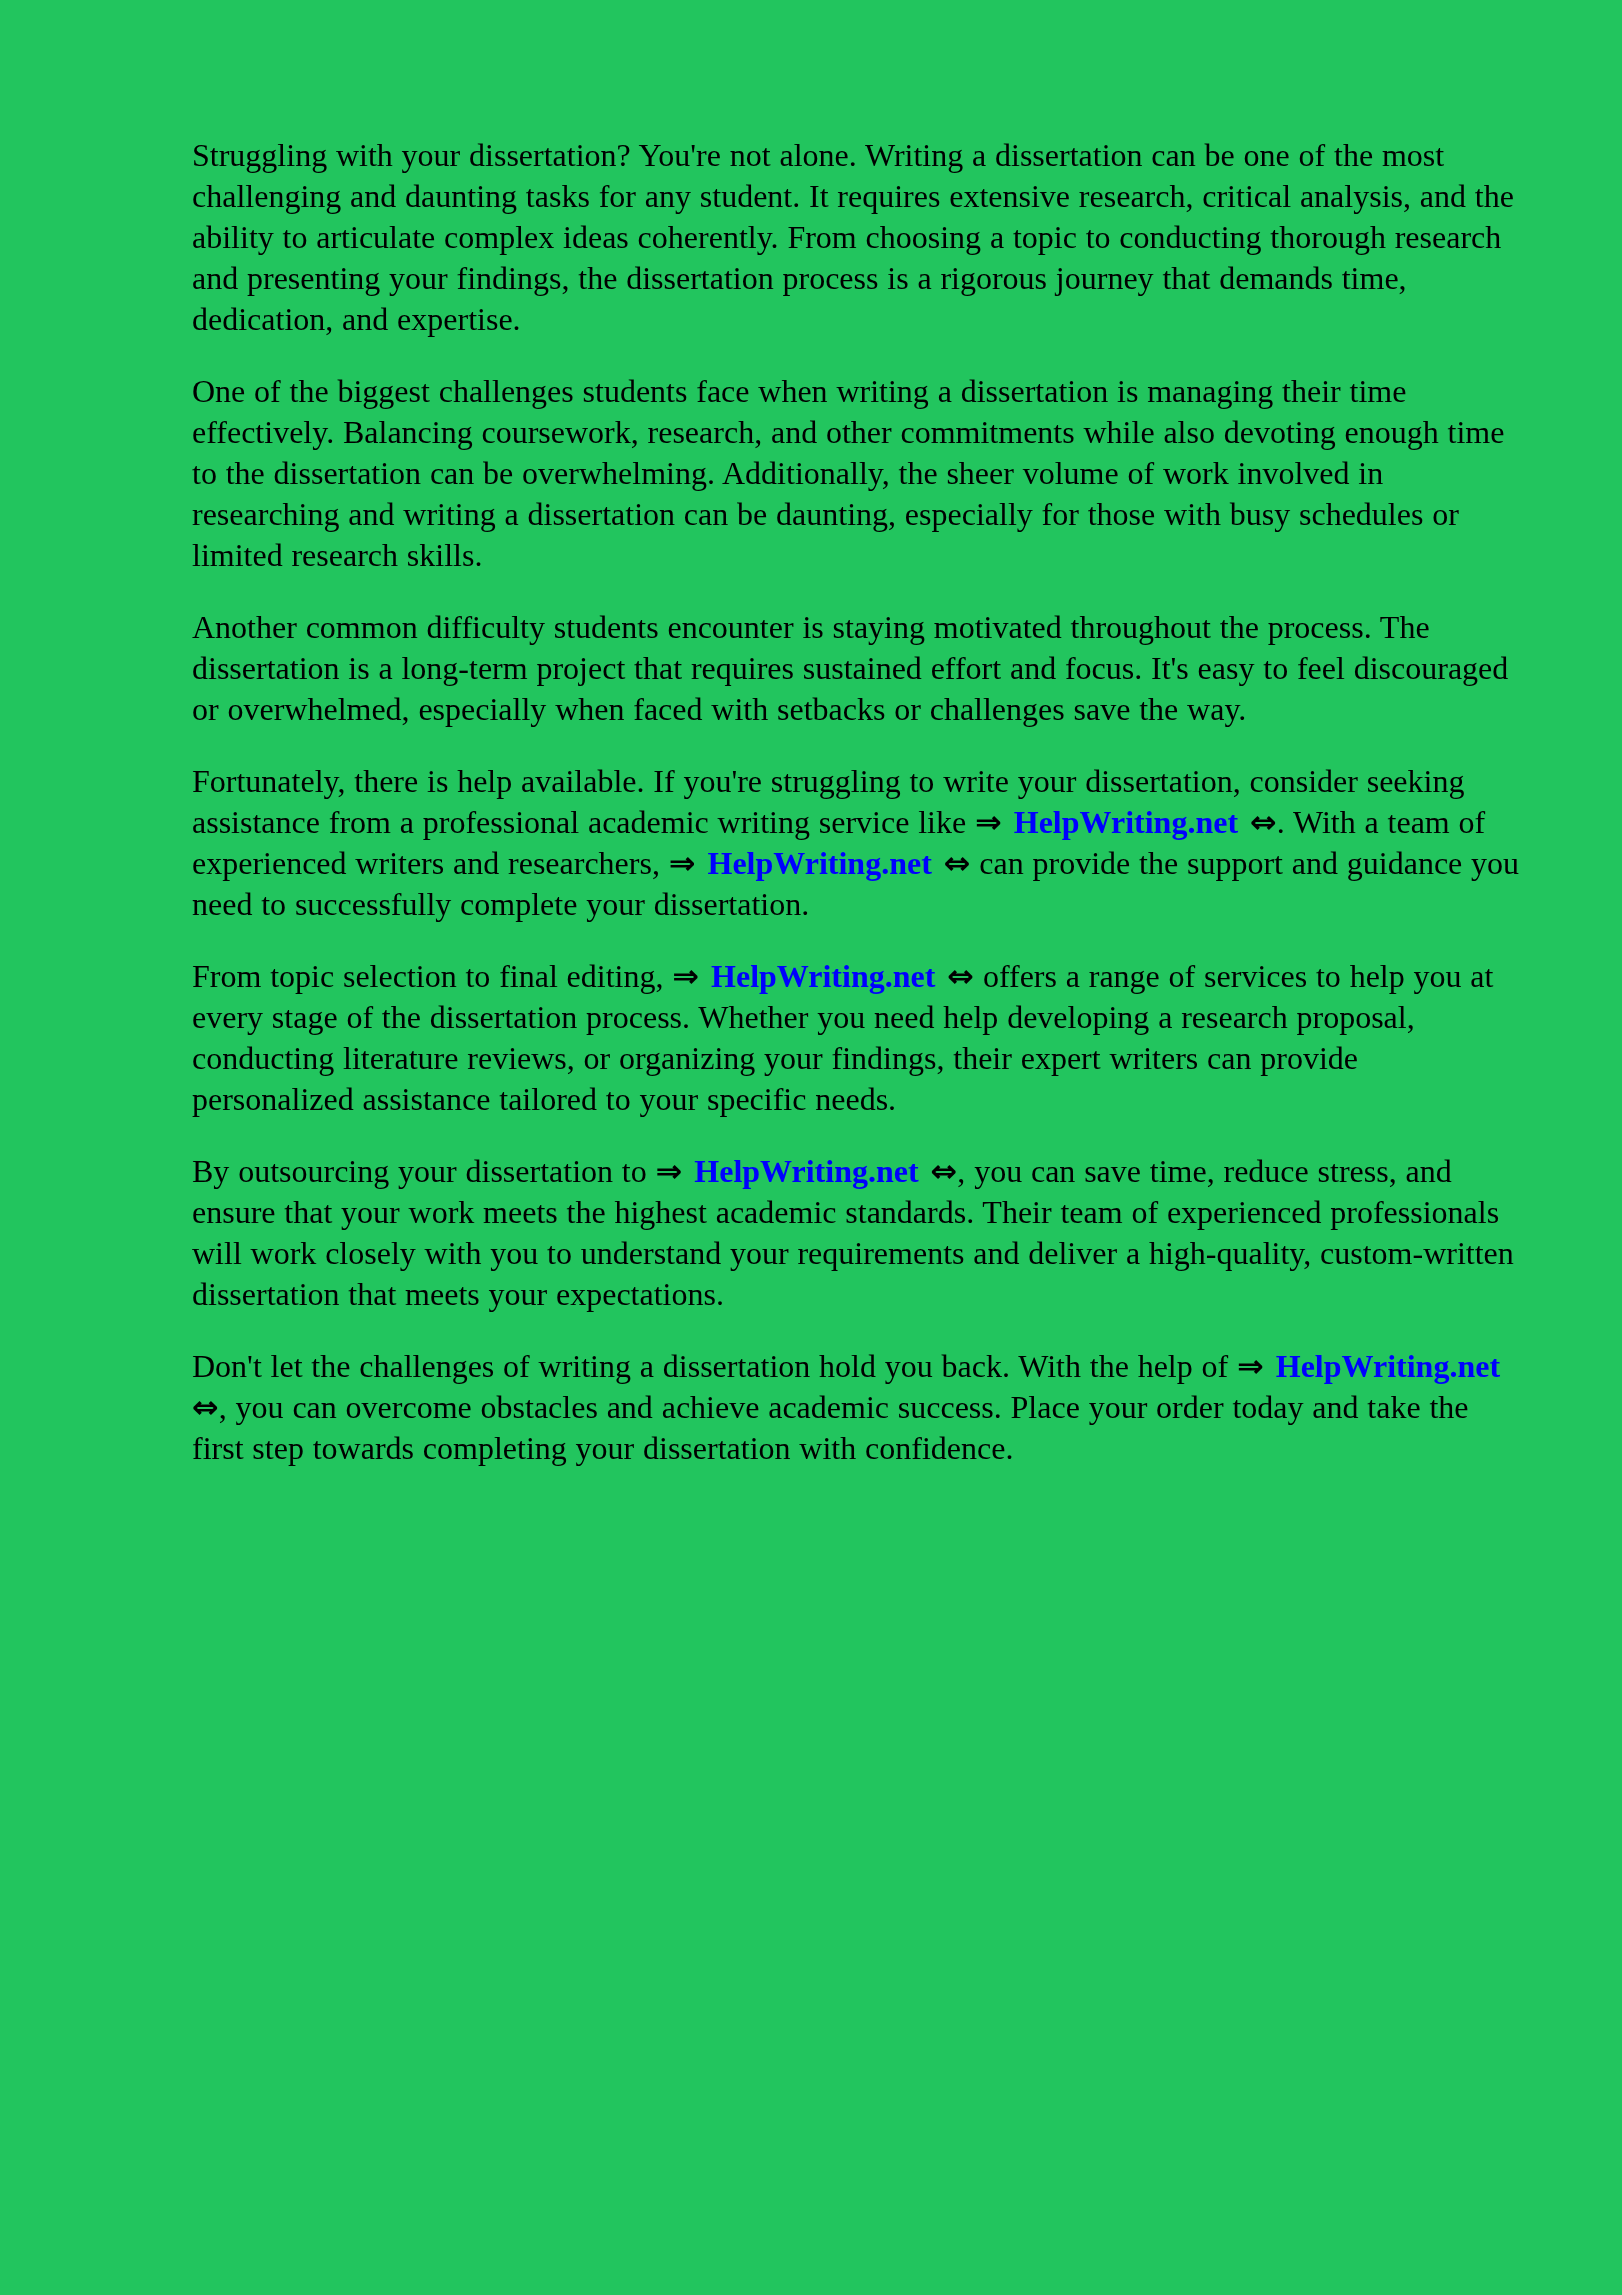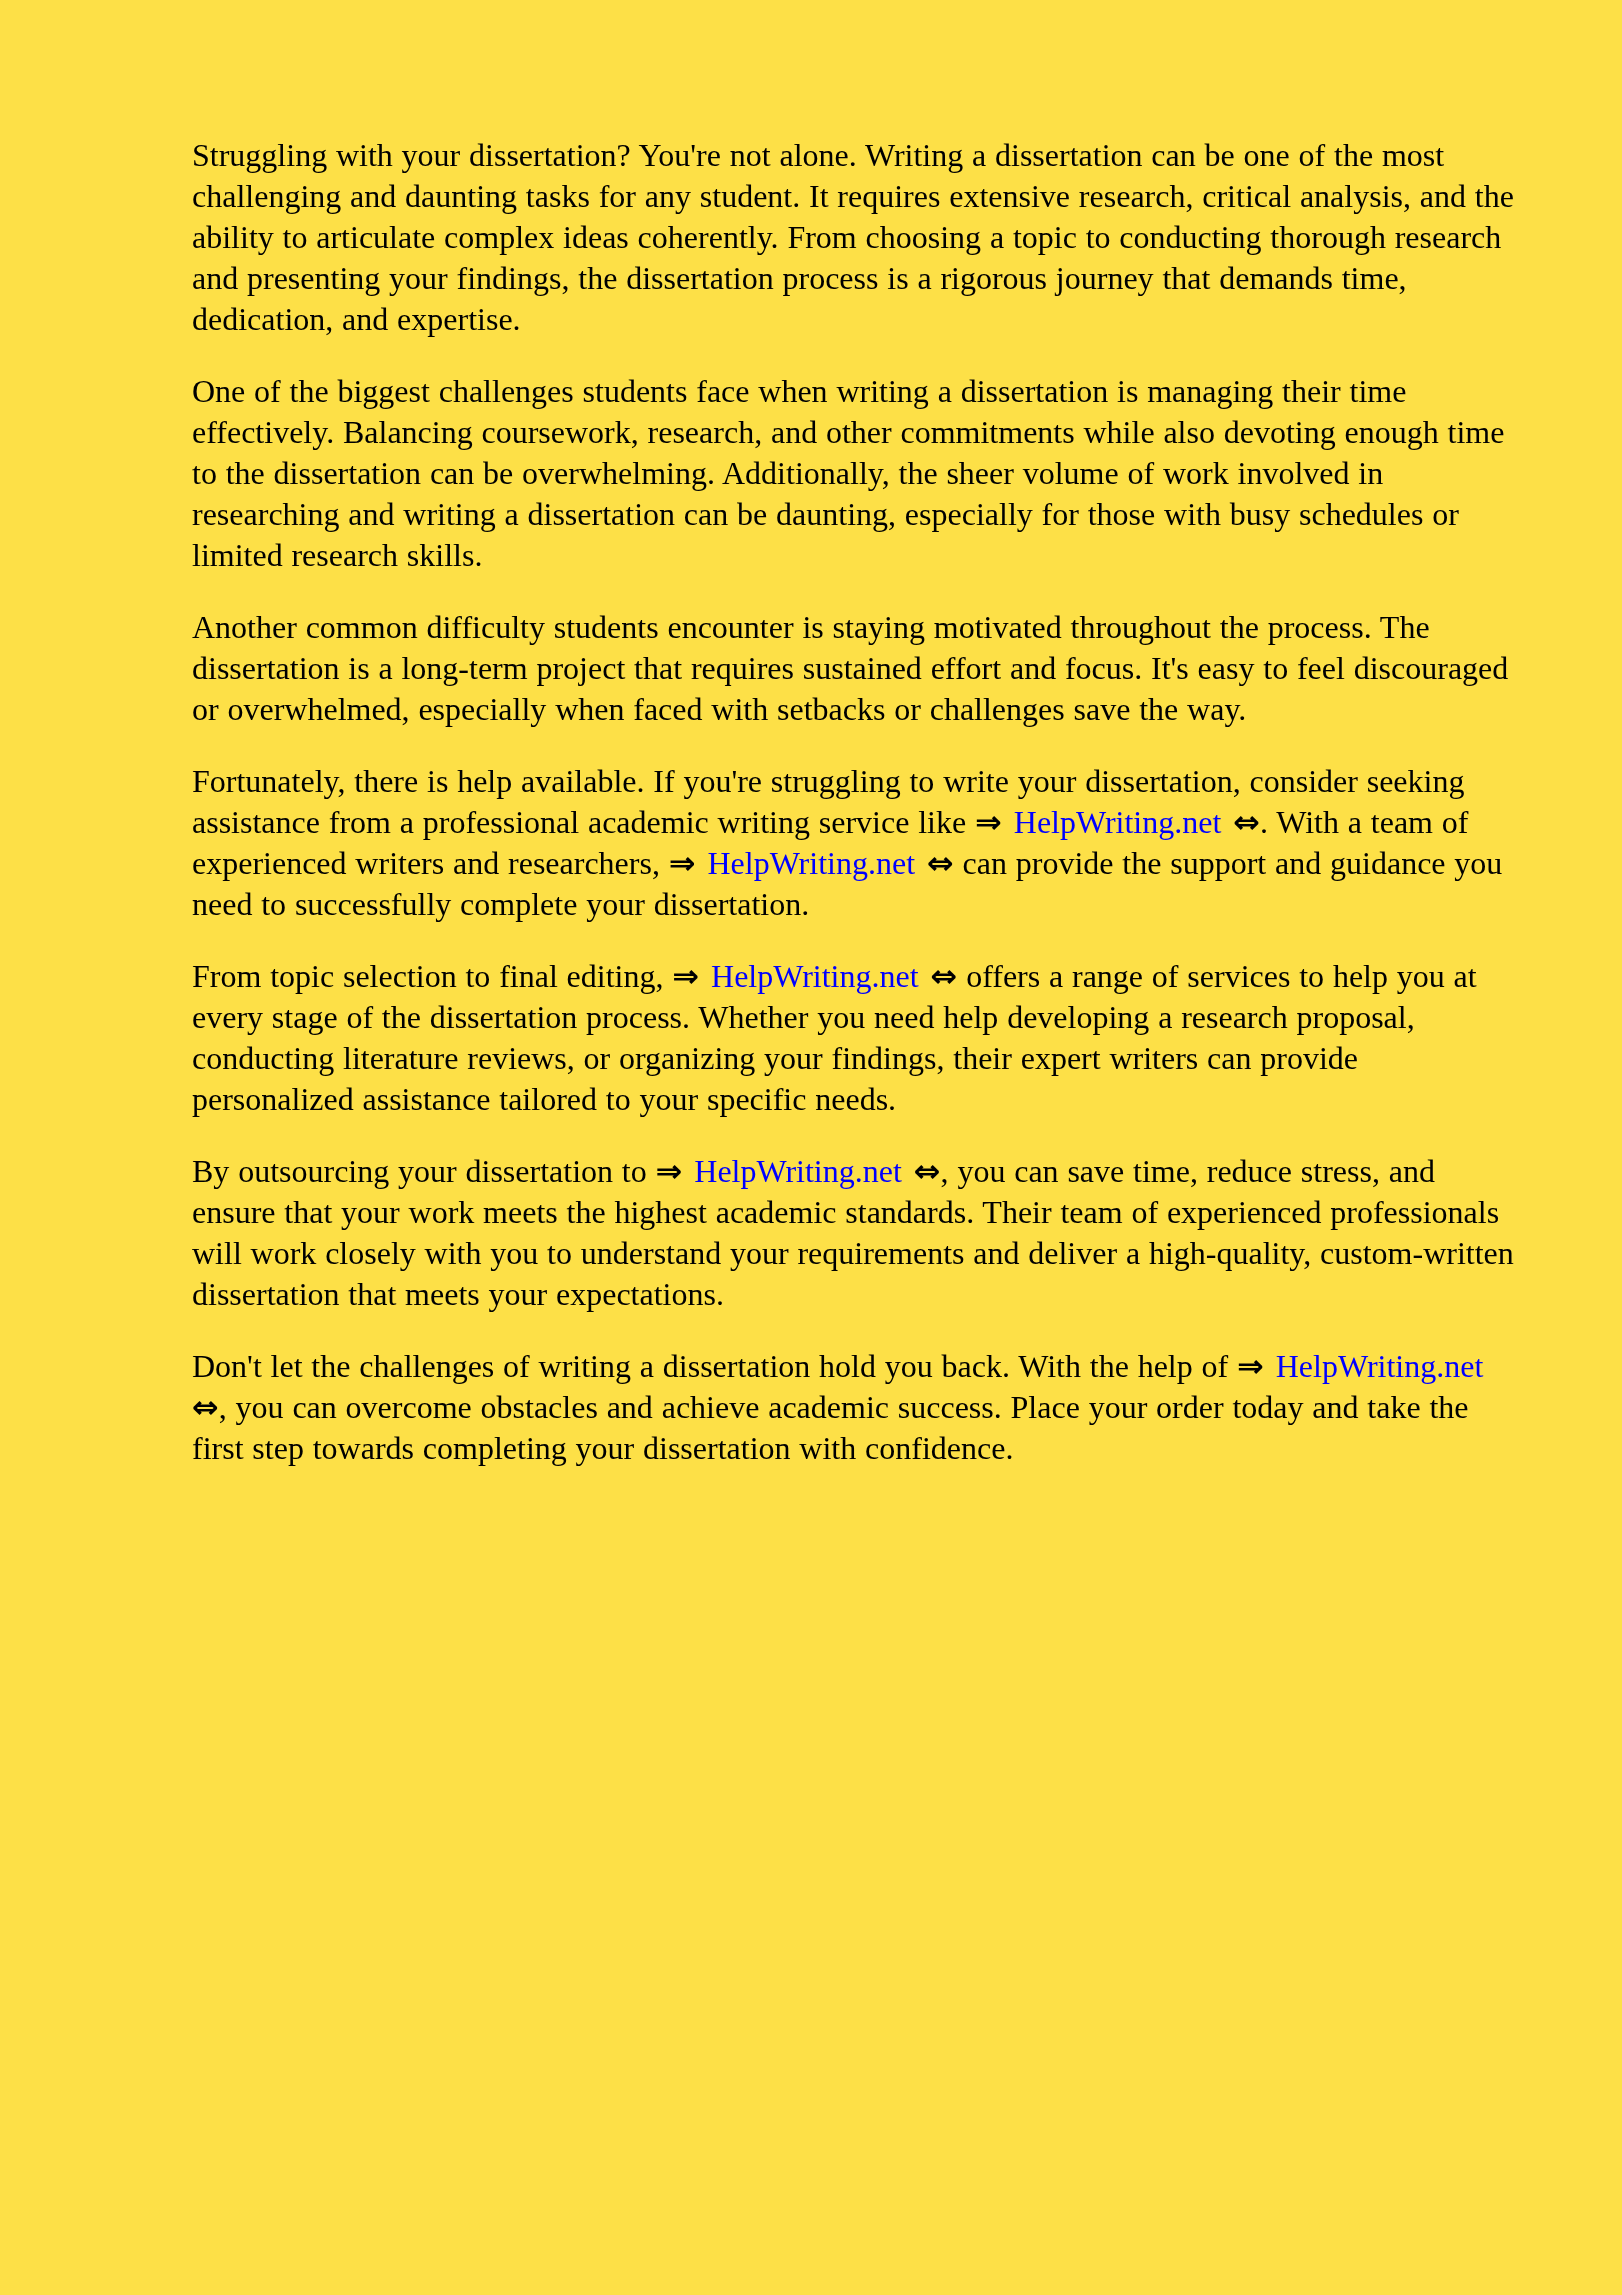--- a/index.html
+++ b/index.html
@@ -8,36 +8,36 @@
     width: 1622px;
     height: 2295px;
     background: #ffffff;
     font-family: "Liberation Serif", "DejaVu Serif", serif;
     color: #000000;
     overflow: hidden;
   }
   .page {
     width: 1622px;
     height: 2295px;
-    background: #fde047;
+    background: #22c55e;
     padding: 135px 96px 0 192px;
   }
   .para {
     font-size: 32px;
     line-height: 41px;
     margin: 0 0 31px 0;
     text-align: left;
     word-spacing: 0.8px;
   }
   .body-text {
     color: #000000;
   }
   .hw-link {
     color: var(--link-color, #0000ff);
-    font-weight: 400;
+    font-weight: 700;
     text-decoration: none;
     cursor: pointer;
   }
   .arrow {
     font-family: "DejaVu Sans", sans-serif;
     font-weight: 700;
     color: #000000;
   }
 </style>
 </head>

